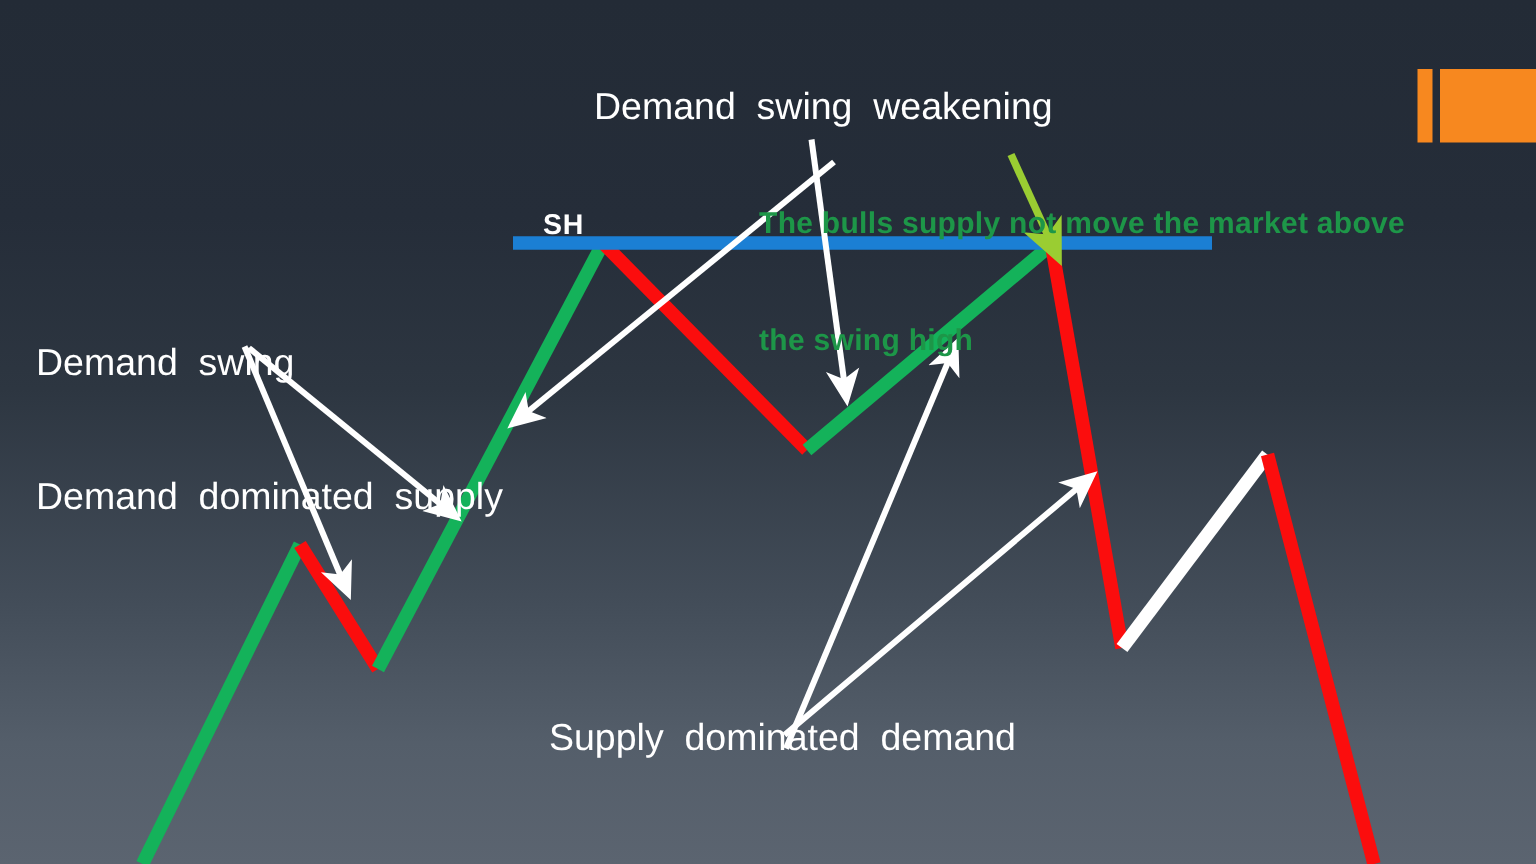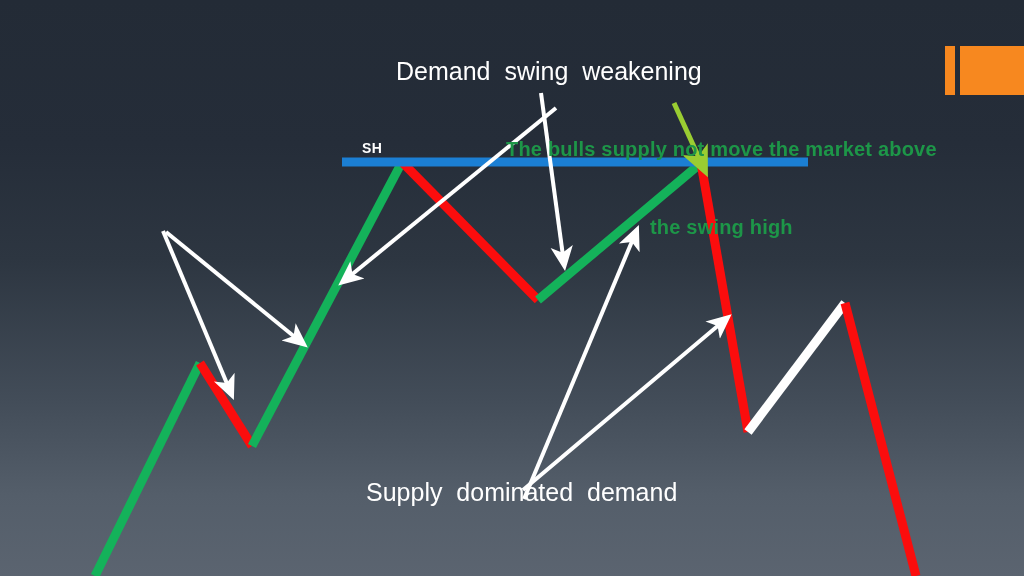--- a/index.html
+++ b/index.html
@@ -22,21 +22,20 @@
     left: 0;
     top: 0;
     width: 1024px;
     height: 576px;
   }
   .label {
     position: absolute;
     color: #ffffff;
     white-space: pre;
     line-height: 1.18;
-    text-align: center;
   }
   #annotation-demand-weakening {
     left: 396px;
     top: 57px;
     font-size: 25px;
   }
   #annotation-bulls {
     left: 506px;
     top: 84px;
     font-size: 20px;
@@ -51,21 +50,21 @@
     font-size: 25px;
   }
   #annotation-supply-swing {
     left: 366px;
     top: 419px;
     font-size: 25px;
   }
   #label-sh {
     left: 362px;
     top: 140px;
-    font-size: 14px;
+    font-size: 19px;
     font-weight: bold;
     letter-spacing: 0.5px;
   }
   #logo-mark {
     position: absolute;
     left: 940px;
     top: 46px;
     width: 84px;
     height: 49px;
   }
@@ -127,20 +126,24 @@
 
   <div class="label" id="label-sh">SH</div>
 
   <div class="label" id="annotation-demand-weakening">Demand  swing  weakening</div>
 
   <div class="label" id="annotation-bulls">
     <div>The bulls supply not move the market above</div>
     <div>the swing high</div>
   </div>
 
+  <div class="label" id="annotation-demand-swing">
+    <div>Demand  swing</div>
+    <div>Demand  dominated  supply</div>
+  </div>
 
   <div class="label" id="annotation-supply-swing">
     <div>Supply  dominated  demand</div>
   </div>
 
   <div id="logo-mark">
     <div id="logo-bar"></div>
     <div id="logo-block"></div>
   </div>
 

